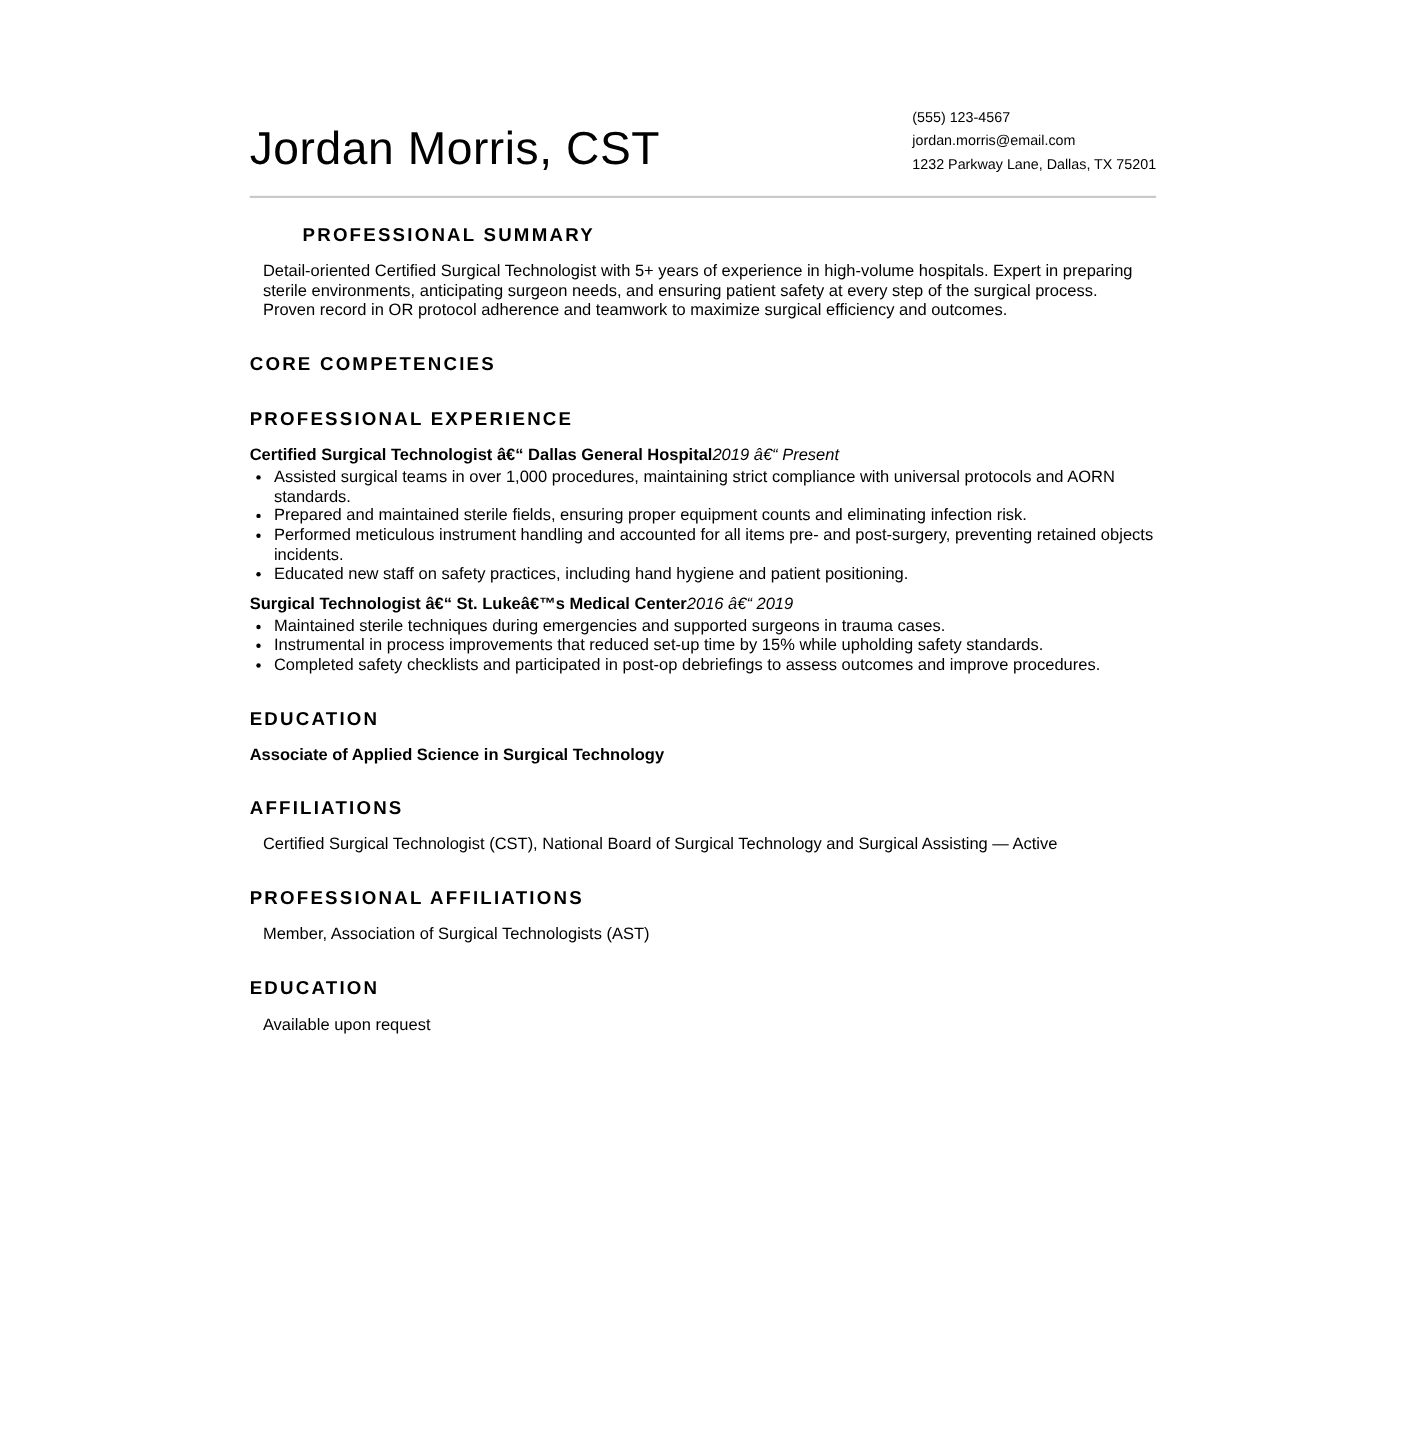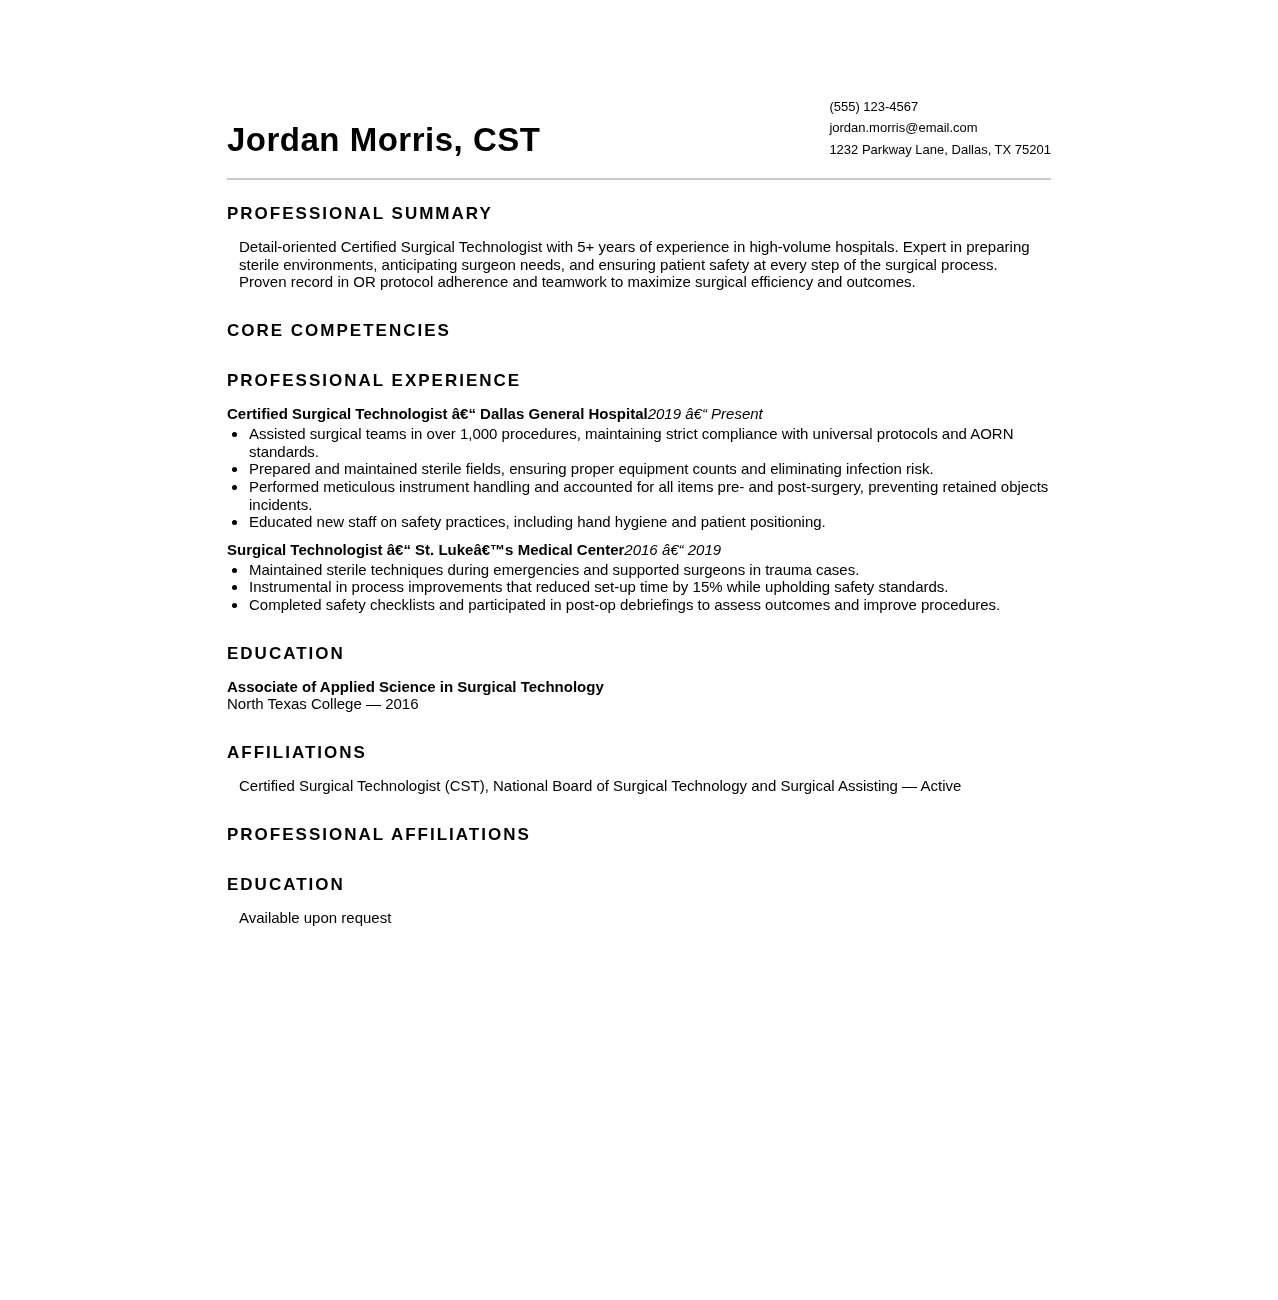--- a/index.html
+++ b/index.html
@@ -20,38 +20,38 @@
   }
   
   .resume-header {
     display: flex;
     justify-content: space-between;
     align-items: flex-end;
     padding-bottom: 18px;
     border-bottom: 2px solid #c9c9c9;
   }
   .candidate-name {
-    font-size: 33px;
-    font-weight: bold;
+    font-size: 42px;
+    font-weight: normal;
     margin: 0;
     letter-spacing: 0.5px;
   }
   .contact {
     text-align: left;
     font-size: 13px;
     line-height: 1.64;
   }
   
   h2.section-heading {
     font-size: 17px;
     font-weight: bold;
     letter-spacing: 2px;
     margin: 30px 0 14px 0;
   }
-  h2.section-heading.first { margin-top: 24px; }
+  h2.section-heading.first { margin-top: 24px; margin-left: 48px; }
   p { margin: 12px; }
   ul {
     margin: 7px 0 0 0;
     padding-left: 21px;
   }
   li { margin: 0; padding-left: 1px; }
   
   .job { margin-bottom: 10px; }
   .job-head {
     display: flex;
@@ -111,30 +111,30 @@
         <li>Maintained sterile techniques during emergencies and supported surgeons in trauma cases.</li>
         <li>Instrumental in process improvements that reduced set-up time by 15% while upholding safety standards.</li>
         <li>Completed safety checklists and participated in post-op debriefings to assess outcomes and improve procedures.</li>
       </ul>
     </div>
   </section>
 
   <section>
     <h2 class="section-heading">EDUCATION</h2>
     <div class="degree">Associate of Applied Science in Surgical Technology</div>
-    <div>North Texas College — 2016</div>
   </section>
 
   <section>
     <h2 class="section-heading">AFFILIATIONS</h2>
     <p>Certified Surgical Technologist (CST), National Board of Surgical Technology and Surgical Assisting — Active</p>
   </section>
 
   <section>
     <h2 class="section-heading">PROFESSIONAL AFFILIATIONS</h2>
+    <p>Member, Association of Surgical Technologists (AST)</p>
   </section>
 
   <section>
     <h2 class="section-heading">EDUCATION</h2>
     <p>Available upon request</p>
   </section>
 
 </div>
 
 </body></html>

